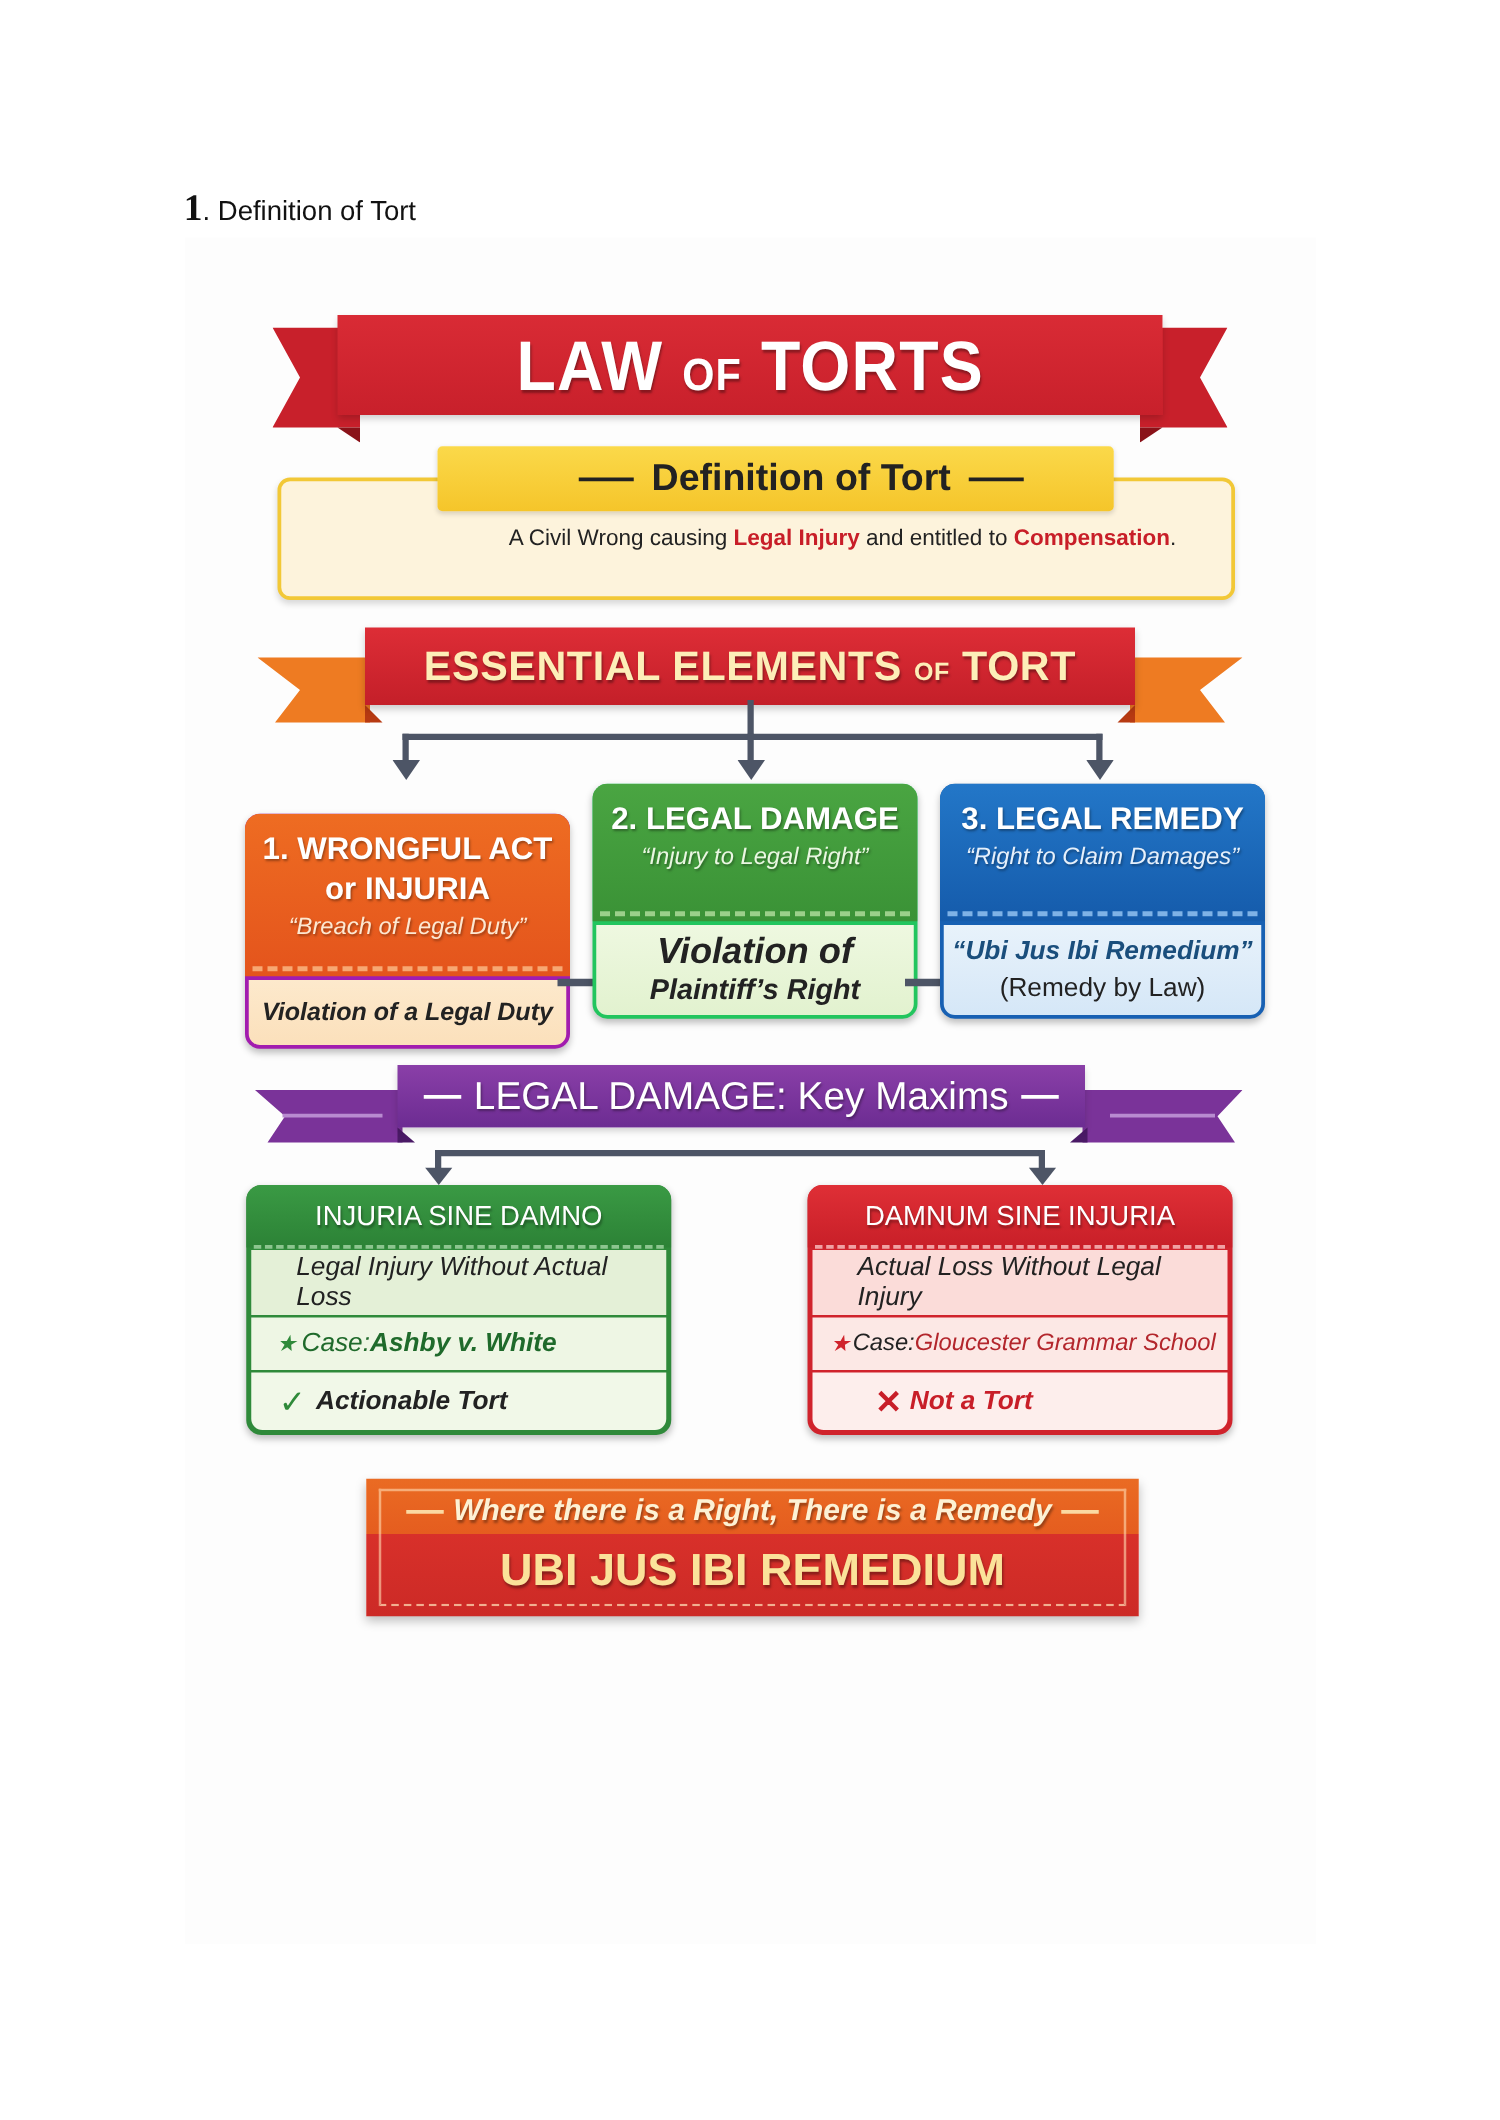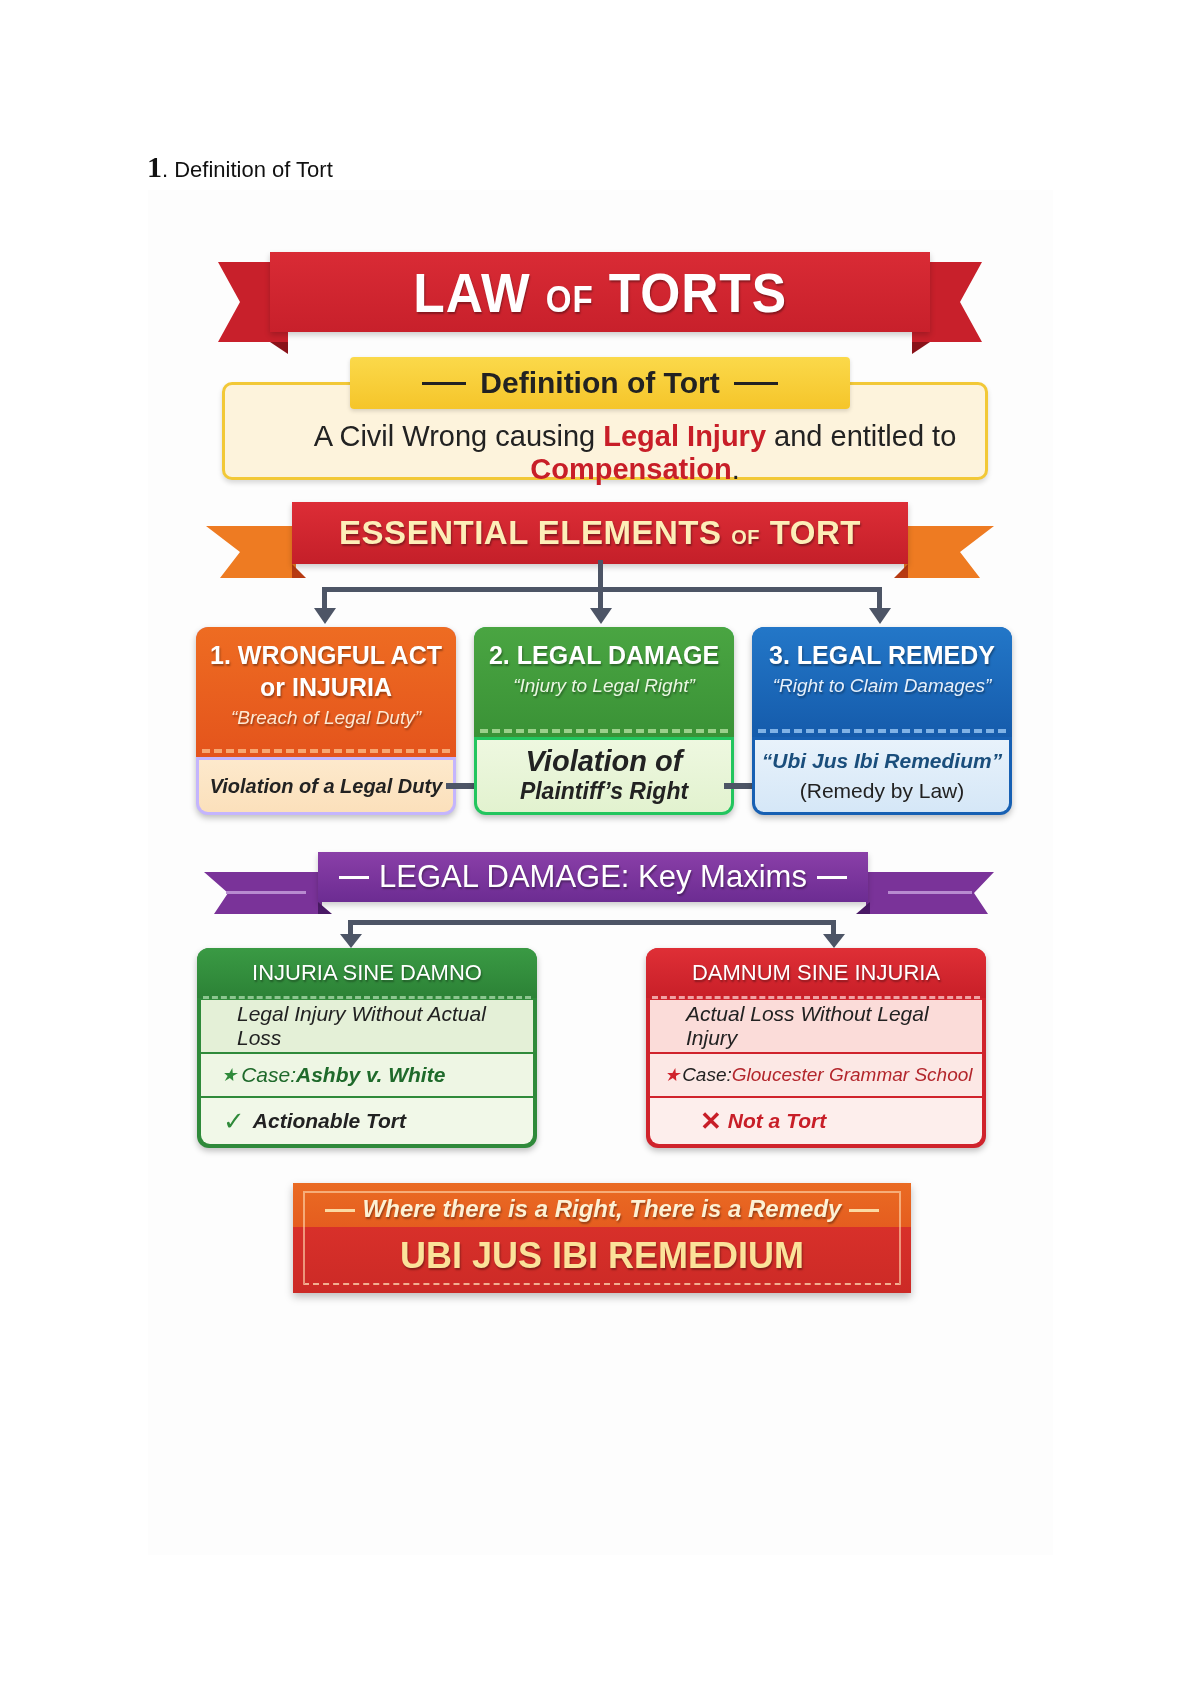--- a/index.html
+++ b/index.html
@@ -8,22 +8,22 @@
   .doc-heading .num{font-family:"Liberation Serif",serif;font-weight:bold;font-size:30px;}
   .canvas{position:absolute;left:148px;top:190px;width:905px;height:1365px;background:#fdfdfd;}
   .abs{position:absolute;}
   .shadowtxt{text-shadow:1px 2px 2px rgba(0,0,0,0.35);}
   
   .ribbon-main{position:absolute;left:270px;top:252px;width:660px;height:80px;background:linear-gradient(#d92b35,#c8202b);display:flex;align-items:center;justify-content:center;box-shadow:0 3px 6px rgba(0,0,0,0.2);}
   .ribbon-main span{color:#fff;font-size:56px;font-weight:bold;letter-spacing:1px;transform:scaleX(0.92);font-family:"Liberation Sans",sans-serif;}
   .ribbon-main span small{font-size:36px;}
   
   .def-box{position:absolute;left:222px;top:382px;width:760px;height:92px;background:#fdf3dc;border:3px solid #f2c837;border-radius:10px;box-shadow:0 3px 5px rgba(0,0,0,0.15);}
-  .def-label{position:absolute;left:350px;top:357px;width:500px;height:52px;background:linear-gradient(#fbd94a,#f5c52a);border-radius:4px;display:flex;align-items:center;justify-content:center;font-size:30px;font-weight:bold;color:#222;box-shadow:0 2px 4px rgba(0,0,0,0.15);}
-  .def-text{position:absolute;left:222px;top:420px;width:826px;text-align:center;font-size:29px;color:#222;}
+  .def-label{position:absolute;left:350px;top:357px;width:500px;height:52px;background:linear-gradient(#fbd94a,#f5c52a);border-radius:4px;display:flex;align-items:center;justify-content:center;font-size:30px;font-weight:bold;color:#222;box-shadow:0 2px 4px rgba(0,0,0,0.15);padding-left:41px;}
+  .def-text{position:absolute;left:222px;top:420px;width:826px;text-align:center;font-size:18px;color:#222;padding-left:39px;}
   .def-text .hl{color:#c81e28;font-weight:bold;}
   
   .ribbon-ess{position:absolute;left:292px;top:502px;width:616px;height:62px;background:linear-gradient(#dd2d36,#c41f29);display:flex;align-items:center;justify-content:center;box-shadow:0 3px 6px rgba(0,0,0,0.2);}
   .ribbon-ess span{color:#fdeeb8;font-size:33px;font-weight:bold;letter-spacing:0.5px;}
   .ribbon-ess span small{font-size:20px;}
   .connector{position:absolute;background:#4d5566;}
   
   .card{position:absolute;top:627px;width:260px;height:188px;border-radius:12px;overflow:hidden;box-shadow:0 3px 6px rgba(0,0,0,0.25);}
   .card .top{height:122px;color:#fff;text-align:center;position:relative;}
   .card .bottom{position:absolute;left:3px;right:3px;bottom:3px;border-radius:0 0 9px 9px;display:flex;flex-direction:column;align-items:center;justify-content:center;color:#222;}
@@ -96,21 +96,21 @@
 <svg class="abs" style="left:314px;top:608px" width="22" height="16">
     <polygon points="0,0 22,0 11,16" fill="#4d5566"></polygon>
   </svg>
 <svg class="abs" style="left:590px;top:608px" width="22" height="16">
     <polygon points="0,0 22,0 11,16" fill="#4d5566"></polygon>
   </svg>
 <svg class="abs" style="left:869px;top:608px" width="22" height="16">
     <polygon points="0,0 22,0 11,16" fill="#4d5566"></polygon>
   </svg>
 
-<div class="card" style="left:196px;background:#c4b5fd;">
+<div class="card" style="left:196px;background:#a21caf;margin-top:24px;">
   <div class="top" style="background:linear-gradient(#ee6c22,#e4541c);height:130px;">
     <div class="t1 shadowtxt"><span>1. WRONGFUL ACT</span><br><span>or INJURIA</span></div>
     <div class="q shadowtxt" style="color:#fde8d2">“Breach of Legal Duty”</div>
     <div class="dash" style="bottom:4px;border-top-color:#f7a772;"></div>
   </div>
   <div class="bottom" style="background:linear-gradient(#fde9cc,#fbe0bb);top:133px;">
     <div style="font-size:20px;font-style:italic;font-weight:bold;">Violation of a Legal Duty</div>
   </div>
 </div>
 <div class="arrow-r" style="left:446px;top:783px"></div>

